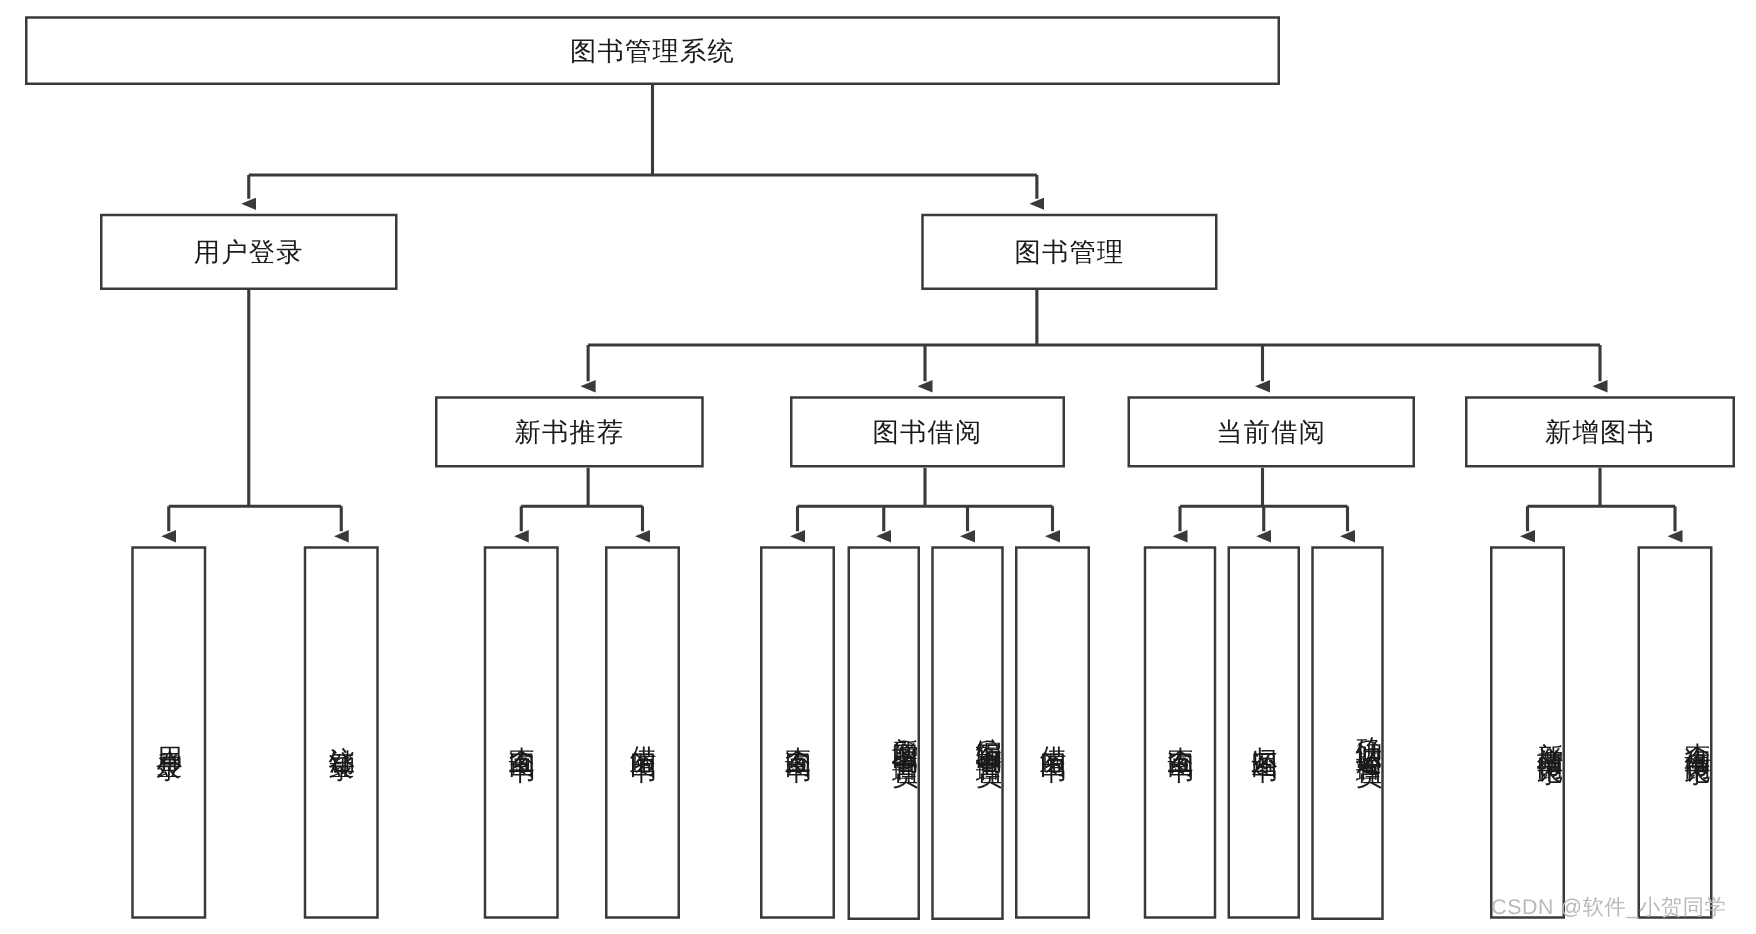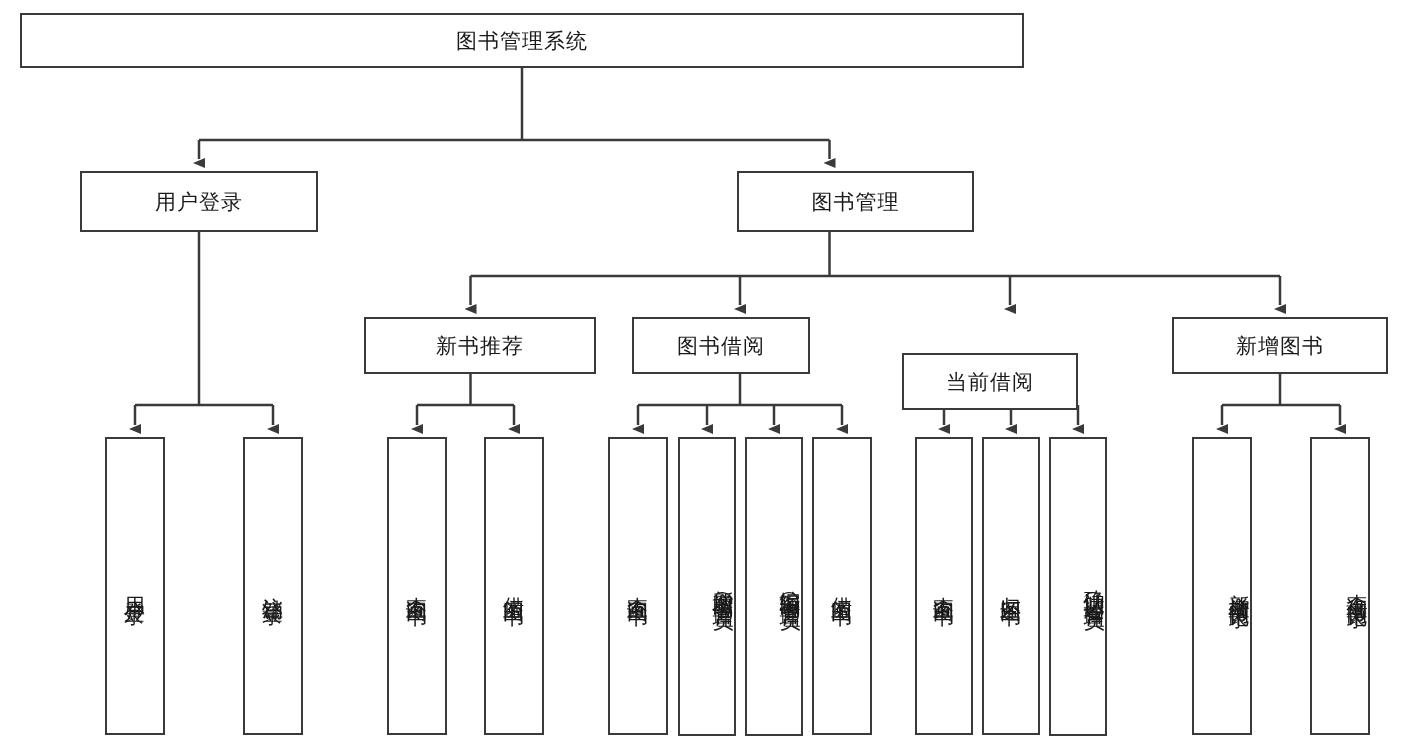--- a/index.html
+++ b/index.html
@@ -116,27 +116,27 @@
   <div id="nodes-layer">
       <div class="node horiz" style="left: 20px; top: 13px; width: 1004px; height: 55px;">
         <span class="hlabel">图书管理系统</span>
       </div>
       <div class="node horiz" style="left: 80px; top: 171px; width: 238px; height: 61px;">
         <span class="hlabel">用户登录</span>
       </div>
       <div class="node horiz" style="left: 737px; top: 171px; width: 237px; height: 61px;">
         <span class="hlabel">图书管理</span>
       </div>
-      <div class="node horiz" style="left: 364px; top: 317px; width: 232px; height: 57px;">
+      <div class="node horiz" style="left: 348px; top: 317px; width: 215px; height: 57px;">
         <span class="hlabel">新书推荐</span>
       </div>
-      <div class="node horiz" style="left: 632px; top: 317px; width: 178px; height: 57px;">
+      <div class="node horiz" style="left: 632px; top: 317px; width: 220px; height: 57px;">
         <span class="hlabel">图书借阅</span>
       </div>
-      <div class="node horiz" style="left: 902px; top: 317px; width: 176px; height: 57px; margin-top: 36px;">
+      <div class="node horiz" style="left: 902px; top: 317px; width: 230px; height: 57px;">
         <span class="hlabel">当前借阅</span>
       </div>
       <div class="node horiz" style="left: 1172px; top: 317px; width: 216px; height: 57px;">
         <span class="hlabel">新增图书</span>
       </div>
       <div class="node vert" style="left: 105px; top: 437px; width: 60px; height: 298px; align-items: center;">
         <span class="vlabel">用户登录</span>
       </div>
       <div class="node vert" style="left: 243px; top: 437px; width: 60px; height: 298px; align-items: center;">
         <span class="vlabel">注销登录</span>
@@ -169,14 +169,15 @@
         <span class="vlabel">确认归还（管理员）</span>
       </div>
       <div class="node vert" style="left: 1192px; top: 437px; width: 60px; height: 298px; align-items: flex-start;">
         <span class="vlabel">新增借阅记录</span>
       </div>
       <div class="node vert" style="left: 1310px; top: 437px; width: 60px; height: 298px; align-items: flex-start;">
         <span class="vlabel">查询借阅记录</span>
       </div>
     </div>
 
+  <div class="watermark" style="left: 1193px; top: 714px; color: rgb(185, 185, 185);">CSDN @软件_小贺同学</div>
 
 </div>
 
 </body></html>

